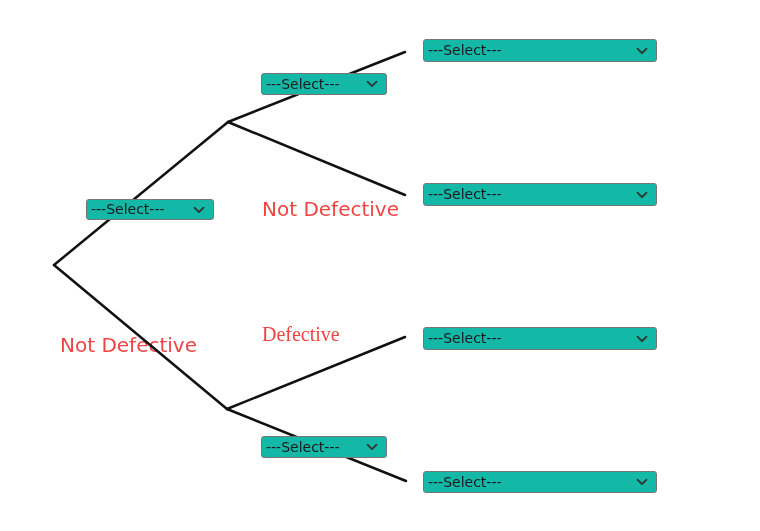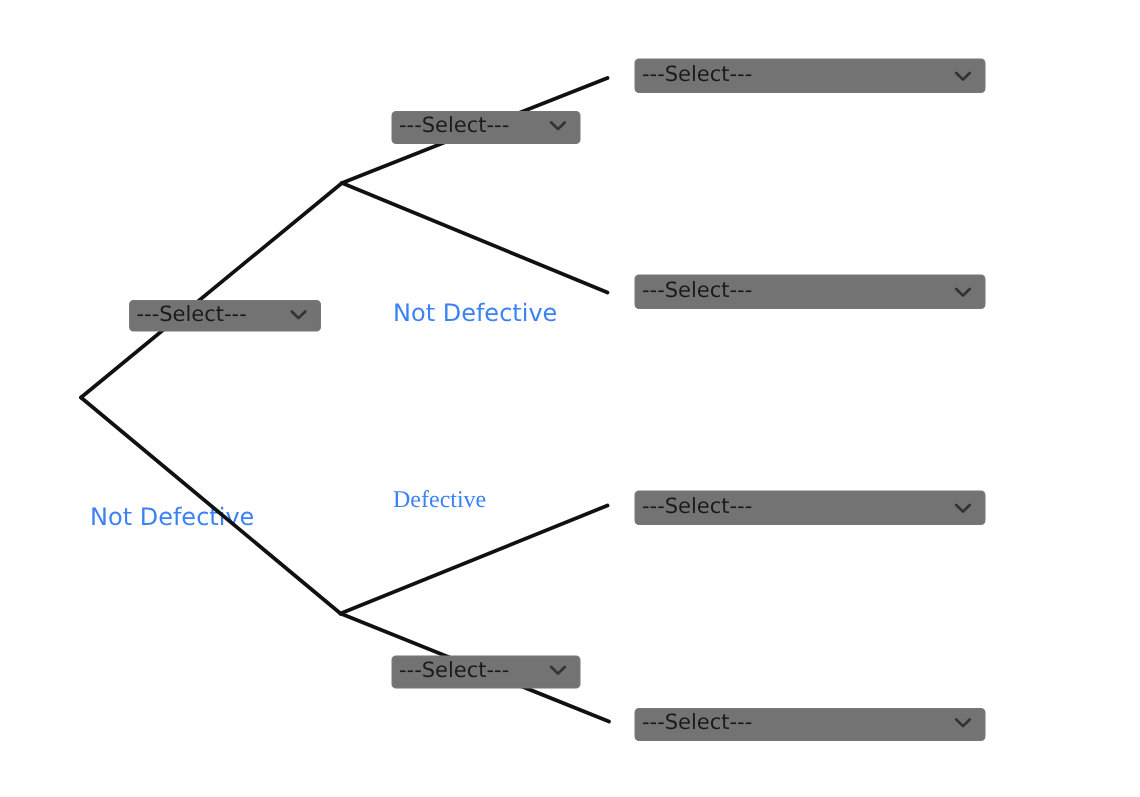--- a/index.html
+++ b/index.html
@@ -11,23 +11,23 @@
   .stage {
     position: relative;
     width: 760px;
     height: 531px;
     background: #ffffff;
     overflow: hidden;
   }
   .branch-label {
     position: absolute;
     z-index: 1;
-    font-size: 16px;
+    font-size: 20px;
     line-height: 16px;
-    color: #3b82f6;
+    color: #ef4444;
     white-space: nowrap;
   }
   .lines-overlay {
     position: absolute;
     left: 0;
     top: 0;
     z-index: 2;
     pointer-events: none;
   }
   .selwrap {
@@ -35,21 +35,21 @@
     z-index: 3;
   }
   .selwrap select {
     -webkit-appearance: none;
     appearance: none;
     width: 100%;
     height: 100%;
     box-sizing: border-box;
     border: 1px solid #767676;
     border-radius: 3px;
-    background: #737373;
+    background: #14b8a6;
     color: #1a1a1a;
     font-family: "DejaVu Sans", "Liberation Sans", sans-serif;
     font-size: 14px;
     padding: 0 24px 1px 4px;
   }
   .chev {
     position: absolute;
     right: 9px;
     top: 50%;
     transform: translateY(-50%);

